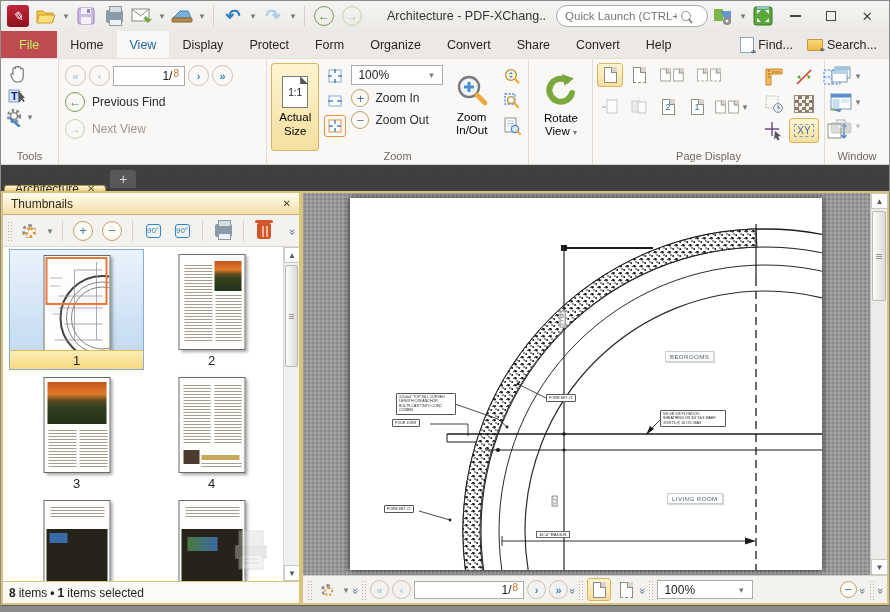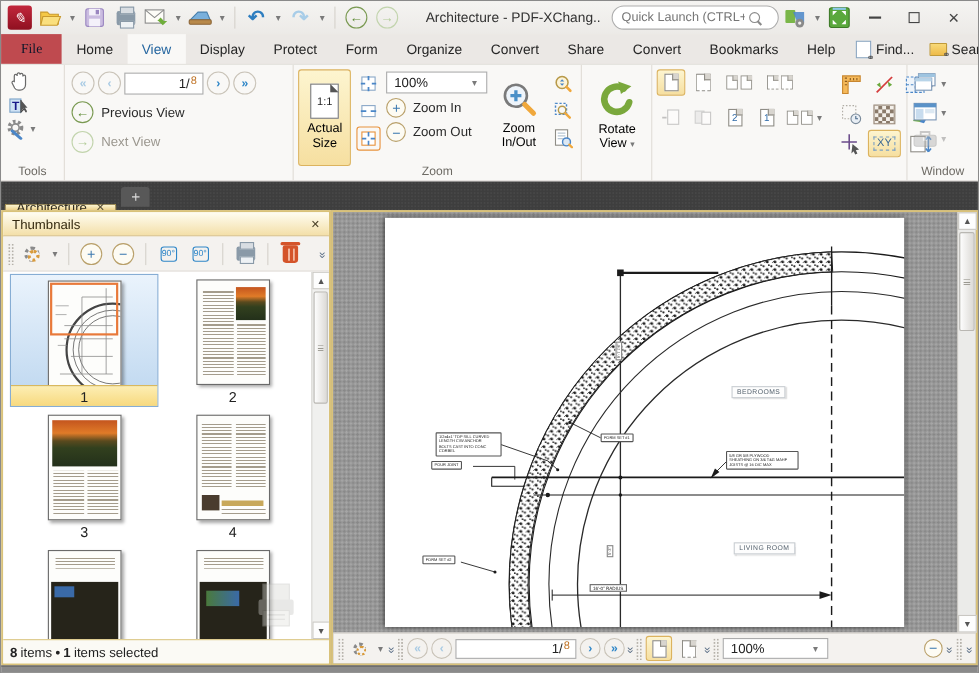--- a/index.html
+++ b/index.html
@@ -21,21 +21,21 @@
   .wbtn { width:34px; height:24px; display:flex; align-items:center; justify-content:center; color:#444; font-size:13px; }
   .wbtn .box { width:10px; height:10px; border:1.2px solid #444; }
   .wbtn .line { width:11px; height:1.5px; background:#444; }
   .circle-nav { width:20px; height:20px; border-radius:50%; border:1.5px solid #7a9a52; color:#5d8a33; font-size:12px; display:flex; align-items:center; justify-content:center; }
   .circle-nav.dim { border-color:#c2d4ad; color:#b3cc99; }
   .mini-svg { display:block; }
 
   
   .tabrow { position:absolute; left:0; top:30px; width:100%; height:28px; background:#ebe8e5; display:flex; align-items:stretch; border-bottom:1px solid #e3e0dc; }
   .rtab { padding:0 13px; display:flex; align-items:center; font-size:12.5px; color:#262626; cursor:default; }
-  .rtab.file { background:#bf4a4f; color:#0f172a; padding:0 18px;font-family:Liberation Serif, serif; }
+  .rtab.file { background:#bf4a4f; color:#bef264; padding:0 18px; }
   .rtab.active { background:#f9f8f6; color:#2566a0; }
   .tab-right { margin-left:auto; display:flex; align-items:center; gap:2px; padding-right:6px; }
   .tr-btn { display:flex; align-items:center; gap:4px; font-size:12.5px; color:#262626; padding:2px 6px; }
   .doc-find { width:14px; height:16px; background:#fff; border:1px solid #8aa5c0; position:relative; }
   .doc-find::after, .fold-find::after { content:"⚭"; position:absolute; right:-4px; bottom:-5px; font-size:9px; color:#555; }
   .fold-find { width:16px; height:12px; background:linear-gradient(#f8d978,#eebb4a); border:1px solid #c09a3a; position:relative; border-radius:1px; }
 
   
   .ribbon { position:absolute; left:0; top:58px; width:100%; height:106px; background:#f9f8f6; border-bottom:1px solid #d8d4cf; display:flex; }
   .rgroup { position:relative; border-right:1px solid #e0dcd6; padding:4px 4px 16px 4px; }
@@ -218,21 +218,20 @@
     <div class="rtab file">File</div>
     <div class="rtab">Home</div>
     <div class="rtab active">View</div>
     <div class="rtab">Display</div>
     <div class="rtab">Protect</div>
     <div class="rtab">Form</div>
     <div class="rtab">Organize</div>
     <div class="rtab">Convert</div>
     <div class="rtab">Share</div>
     <div class="rtab">Convert</div>
-    <div class="rtab">Bookmarks</div>
     <div class="rtab">Help</div>
     <div class="tab-right">
       <div class="tr-btn">
           <div class="doc-find"></div>
           <span>Find...</span>
         </div>
       <div class="tr-btn">
           <div class="fold-find"></div>
           <span>Search...</span>
         </div>
@@ -284,21 +283,21 @@
             <span>›</span>
           </div>
         <div class="navc on">
             <span>»</span>
           </div>
       </div>
       <div style="display:flex;align-items:center;gap:7px;margin:4px 0 0 2px">
         <div class="circle-nav">
             <span>←</span>
           </div>
-        <span class="small-lbl">Previous View</span>
+        <span class="small-lbl">Previous Find</span>
       </div>
       <div style="display:flex;align-items:center;gap:7px;margin:7px 0 0 2px">
         <div class="circle-nav dim">
             <span>→</span>
           </div>
         <span class="small-lbl dim-lbl">Next View</span>
       </div>
     </div>
 
     <div class="rgroup" style="width:262px;display:flex;gap:5px">
@@ -489,20 +488,21 @@
               <span class="xy-t">XY</span>
             </div>
           <div class="icbtn">
               <svg width="22" height="20" viewBox="0 0 22 20">
                 <rect x="2" y="3" width="13" height="14" fill="#fff" stroke="#8f8d86"></rect>
                 <path d="M18 3 v14 M18 3 l-2.4 3 M18 3 l2.4 3 M18 17 l-2.4 -3 M18 17 l2.4 -3" stroke="#4a86c8" stroke-width="1.4" fill="none"></path>
               </svg>
             </div>
         </div>
       </div>
+      <div class="glabel">Page Display</div>
     </div>
 
     <div class="rgroup" style="width:64px;border-right:none">
       <div style="display:flex;flex-direction:column;gap:5px;padding-top:2px">
         <div style="display:flex;align-items:center">
             <svg width="24" height="22" viewBox="0 0 24 22">
               <rect x="6" y="2" width="15" height="11" fill="#fff" stroke="#7a95b5"></rect>
               <rect x="6" y="2" width="15" height="3" fill="#9ec4e0"></rect>
               <rect x="3" y="6" width="15" height="11" fill="#fff" stroke="#7a95b5"></rect>
               <rect x="3" y="6" width="15" height="3" fill="#b8d4e8"></rect>

